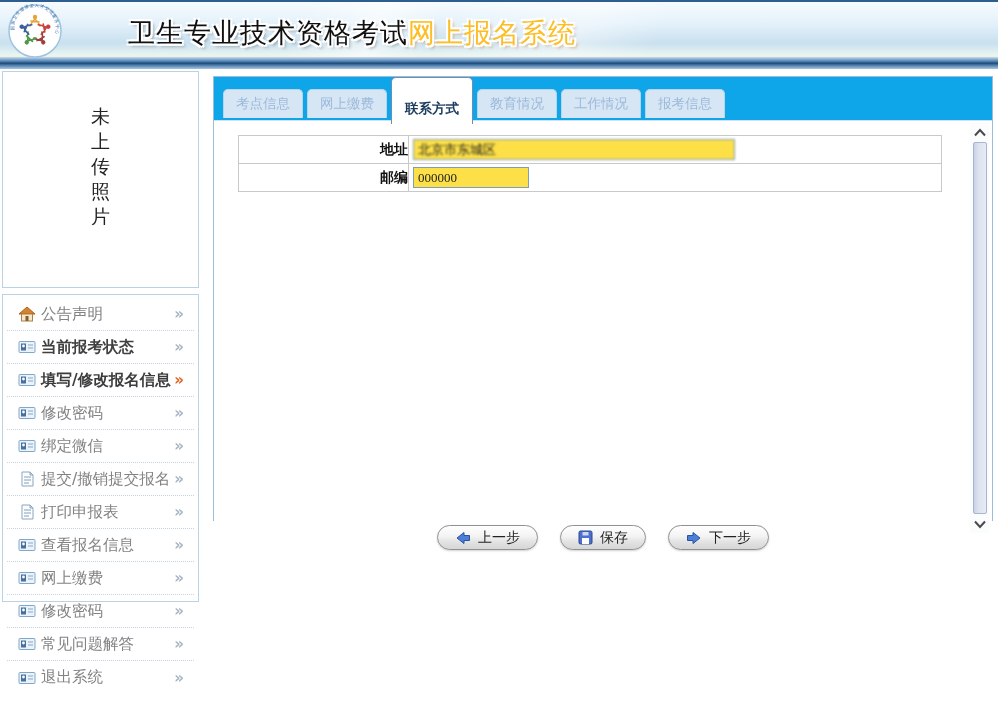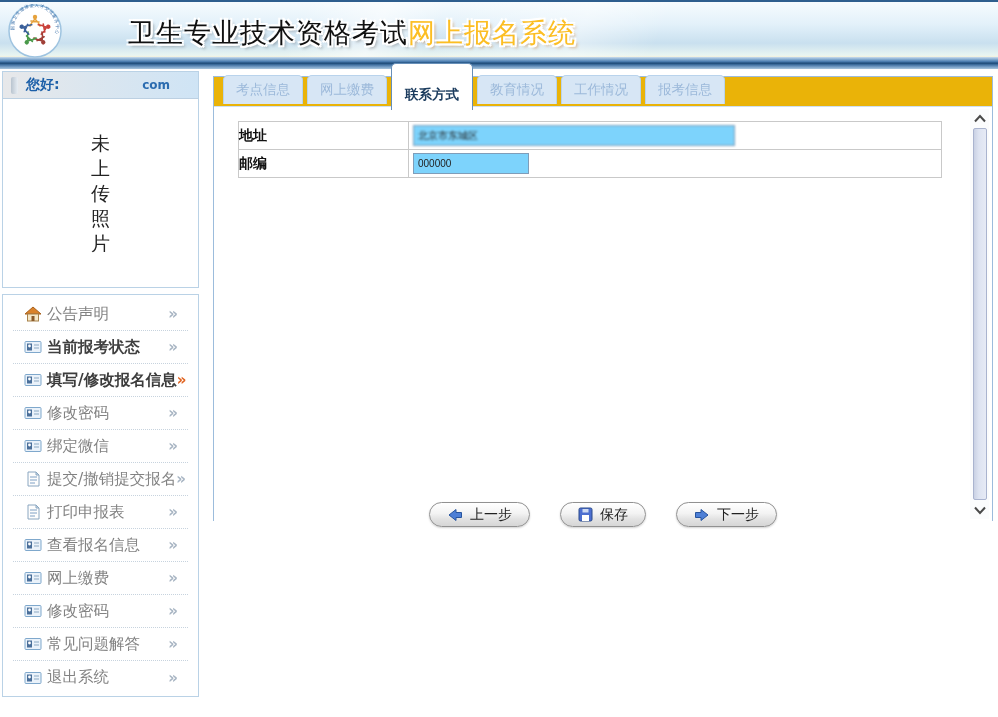--- a/index.html
+++ b/index.html
@@ -28,64 +28,64 @@
   .greeting-bar { height:27px; display:flex; align-items:center; padding:0 28px 0 8px;
     background:linear-gradient(90deg,#e7e8ea 0%,#dbe6ef 45%,#cfe4f5 100%);
     border-bottom:1px solid #bcd0e2; }
   .greeting-accent { width:7px; height:17px; margin-right:8px; border-radius:2px;
     background:linear-gradient(90deg,#b9c4cf,#e8eef4); }
   .greeting-text { color:#1c5fa8; font-weight:bold; font-size:14px; }
   .greeting-user { margin-left:auto; color:#2b6cb0; font-weight:bold; font-size:12px; filter:blur(.6px); }
   .photo-box { height:188px; display:flex; flex-direction:column; align-items:center; justify-content:center; background:#fff; }
   .photo-box span { font-size:19px; color:#222; line-height:25px; }
 
-  .sidebar-menu { position:absolute; left:2px; top:294px; width:197px; height:403px;
-    background:#fff; border:1px solid #bad2e6; padding:3px 10px; }
+  .sidebar-menu { position:absolute; left:2px; top:294px; width:197px; height:308px;
+    background:#fff; border:1px solid #bad2e6; padding:3px 4px; }
   .menu-item { height:33px; display:flex; align-items:center; padding:0 10px 0 11px;
     border-bottom:1px dotted #c7d3de; cursor:pointer; }
   .menu-item:last-child { border-bottom:none; }
   .mi-icon { width:18px; height:16px; margin-right:5px; flex:0 0 auto; }
   .mi-label { font-size:15.5px; color:#828282; white-space:nowrap; }
   .mi-label.m-blue { color:#404040; font-weight:bold; }
   .mi-label.m-dark { color:#3c3c3c; font-weight:bold; }
   .mi-arrow { margin-left:auto; color:#a8b5c3; font-size:15px; font-weight:bold; }
   .mi-arrow.orange { color:#e06320; }
 
   
   .main-panel { position:absolute; left:213px; top:76px; width:780px; height:445px;
     border:1px solid #9cbcdc; background:#fff; }
-  .tab-strip { height:30px; background:#eab308; display:flex; align-items:flex-end; padding-left:9px; gap:4px;
+  .tab-strip { height:44px; background:#0ea5e9; display:flex; align-items:flex-end; padding-left:9px; gap:4px;
     border-bottom:1px solid #cfe0f2; }
   .tab { font-size:13.5px; padding:5px 12px; border-radius:5px 5px 0 0; cursor:pointer;
     background:#d7e6f5; border:1px solid #b9d3ec; border-bottom:none; color:#9cb9da; margin-bottom:2px; white-space:nowrap; }
   .tab.active { background:#fff; border:1px solid #678fb8; border-bottom:none; color:#1c3c5e;
     font-weight:bold; padding:22px 13px 6px; margin-bottom:-4px; position:relative; z-index:3; }
   .panel-content { position:relative; height:414px; background:#fff; }
 
   table.form-table { position:absolute; left:24px; top:14px; width:704px; border-collapse:collapse; }
   .form-table td { border:1px solid #c9c9c9; height:28px; background:#fff; }
-  .form-table td.lbl { width:170px; text-align:left; font-size:14px; color:#111; font-weight:bold; }
+  .form-table td.lbl { width:170px; text-align:right; font-size:14px; color:#111; font-weight:bold; }
   .form-table td.val { padding:2px 4px; }
   .req { color:#d40000; font-weight:bold; }
-  input.txt { height:21px; border:1px solid #7f9db9; font-size:10px; padding:1px 4px;
-    font-family:Liberation Sans, sans-serif; color:#222; background:#7dd3fc; vertical-align:middle; }
+  input.txt { height:21px; border:1px solid #7f9db9; font-size:13px; padding:1px 4px;
+    font-family:Liberation Serif, serif; color:#222; background:#fde047; vertical-align:middle; }
   input.wide { width:322px; }
   input.narrow { width:116px; }
   input.blurred { filter:blur(1.2px); }
   .note { color:#cc2222; font-size:13.5px; margin-left:9px; vertical-align:middle; white-space:nowrap; }
 
   
   .scrollbar { position:absolute; right:3px; top:2px; bottom:2px; width:19px;
     display:flex; flex-direction:column; align-items:center; background:#fbfcfd; }
   .sb-btn { width:17px; height:18px; display:flex; align-items:center; justify-content:center; cursor:pointer; background:transparent; border:none; }
   .sb-thumb { width:14px; flex:1 1 auto; margin:1px 0; border-radius:2px; cursor:pointer;
     background:linear-gradient(90deg,#c9d1e4 0%,#dde3f1 40%,#e6eaf5 100%); border:1px solid #aab4cf; }
 
   
-  .button-row { position:absolute; left:213px; top:502px; width:780px; display:flex; justify-content:center; gap:30px; }
+  .button-row { position:absolute; left:213px; top:525px; width:780px; display:flex; justify-content:center; gap:22px; }
   .btn { display:inline-flex; align-items:center; gap:7px; height:25px; padding:0 17px;
     border:1px solid #919191; border-radius:13px; cursor:pointer; font-size:14px; color:#222;
     font-family:"DejaVu Sans","Liberation Sans",sans-serif;
     background:linear-gradient(180deg,#ffffff 0%,#f3f3f3 45%,#e2e2e2 70%,#d6d6d6 100%);
     box-shadow:0 1px 2px rgba(0,0,0,.18); }
 </style>
 </head>
 <body>
 
 <div class="page">
@@ -122,25 +122,20 @@
         </g>
       </g>
     </svg>
     <div class="page-title">
       <span class="pt-black">卫生专业技术资格考试</span><span class="pt-yellow">网上报名系统</span>
     </div>
   </div>
   <div class="header-band"></div>
 
   <div class="sidebar-top">
-    <div class="greeting-bar">
-      <span class="greeting-accent"></span>
-      <span class="greeting-text">您好:</span>
-      <span class="greeting-user">com</span>
-    </div>
     <div class="photo-box">
       <span>未</span>
       <span>上</span>
       <span>传</span>
       <span>照</span>
       <span>片</span>
     </div>
   </div>
 
   <div class="sidebar-menu">

